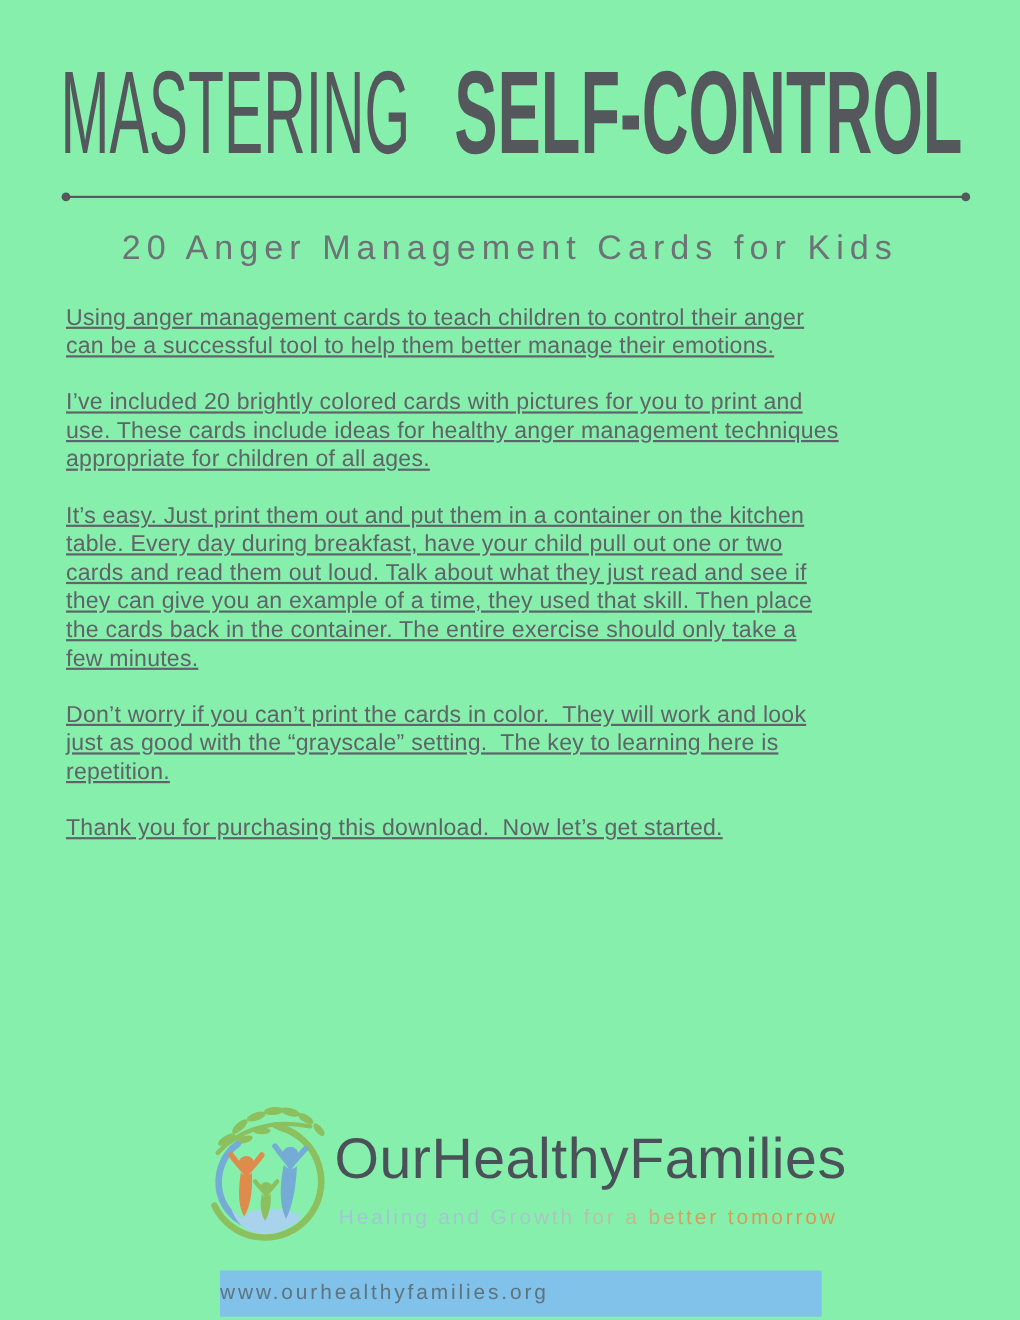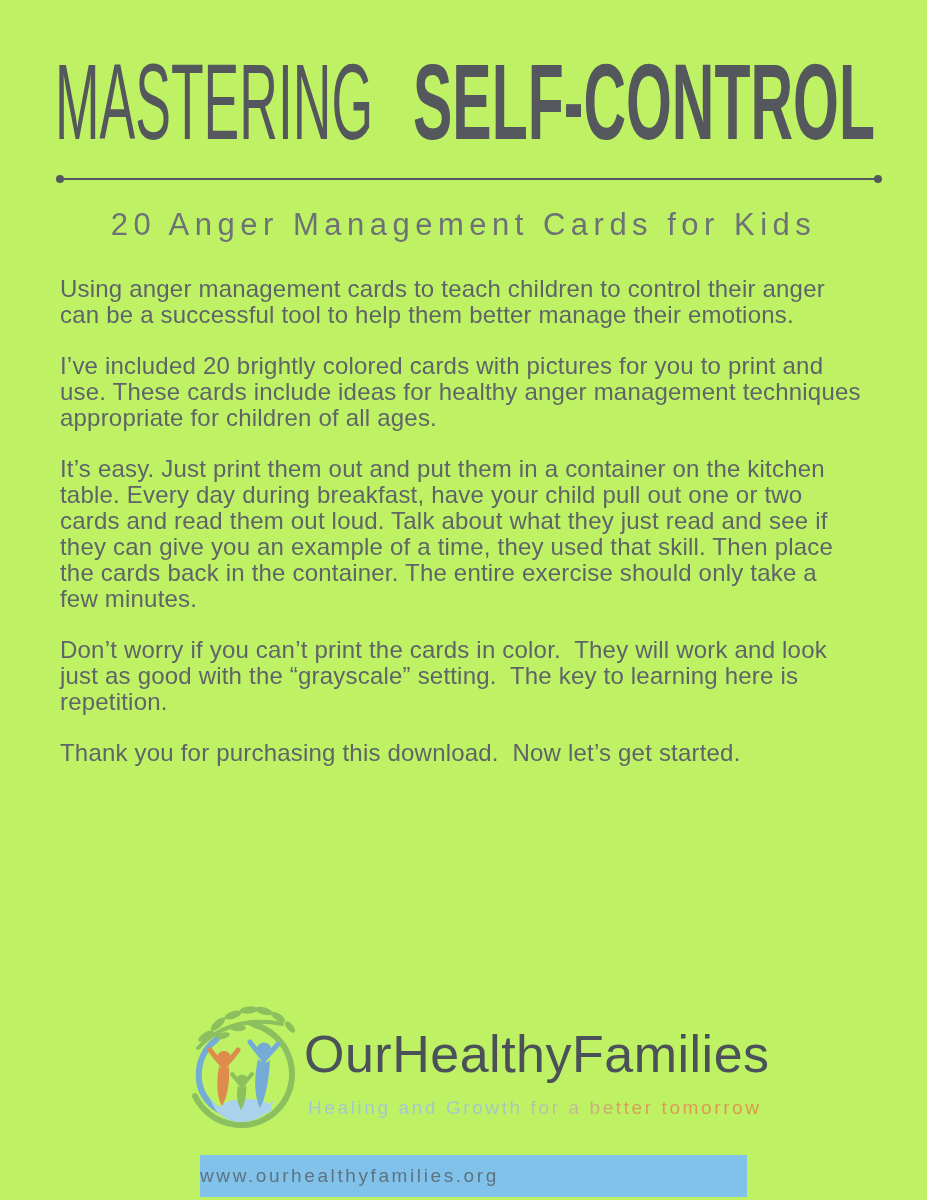--- a/index.html
+++ b/index.html
@@ -1,21 +1,21 @@
 <!DOCTYPE html>
 <html><head>
 <meta charset="utf-8">
 <style>
   * { margin: 0; padding: 0; box-sizing: border-box; }
   html, body { background: #ffffff; }
   .page {
     position: relative;
     width: 927px;
     height: 1200px;
-    background: #bef264;
+    background: #86efac;
     overflow: hidden;
     font-family: "Liberation Sans", sans-serif;
   }
 
   
   .title-svg { position: absolute; left: 55px; top: 60px; }
   .title-svg text {
     font-family: "Liberation Sans", sans-serif;
     fill: #54575c;
   }
@@ -46,23 +46,24 @@
   
   .content {
     position: absolute; left: 60px; top: 276px; width: 852px;
     color: #5f6468;
   }
   .intro-heading {
     font-size: 22px; letter-spacing: 4px; line-height: 30px;
     margin-bottom: 20px; color: #5d6165;
   }
   .content p {
-    font-size: 24px; line-height: 26px; letter-spacing: 0.2px;
+    font-size: 21px; line-height: 26px; letter-spacing: 0.2px;
     margin: 0 0 25px 0;
     white-space: pre-wrap;
+    text-decoration: underline;
   }
 
   
   .logo-block {
     position: absolute; left: 186px; top: 1000px;
     display: flex; align-items: flex-start;
   }
   .logo-emblem { width: 112px; height: 128px; flex: 0 0 auto; }
   .logo-text-col { padding-top: 26px; margin-left: 6px; }
   .logo-name {

